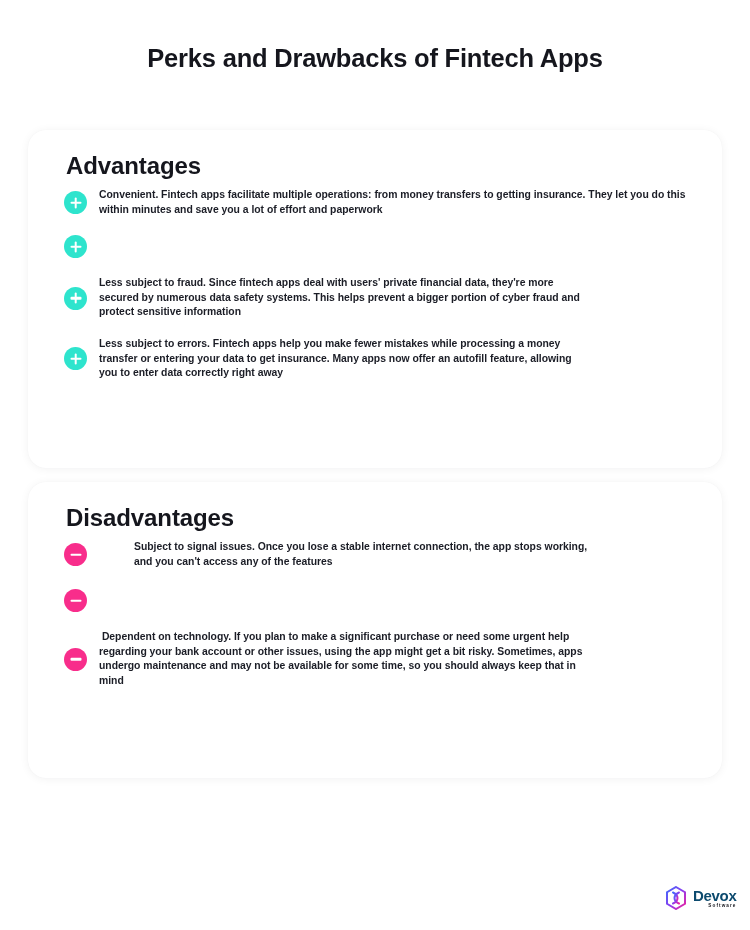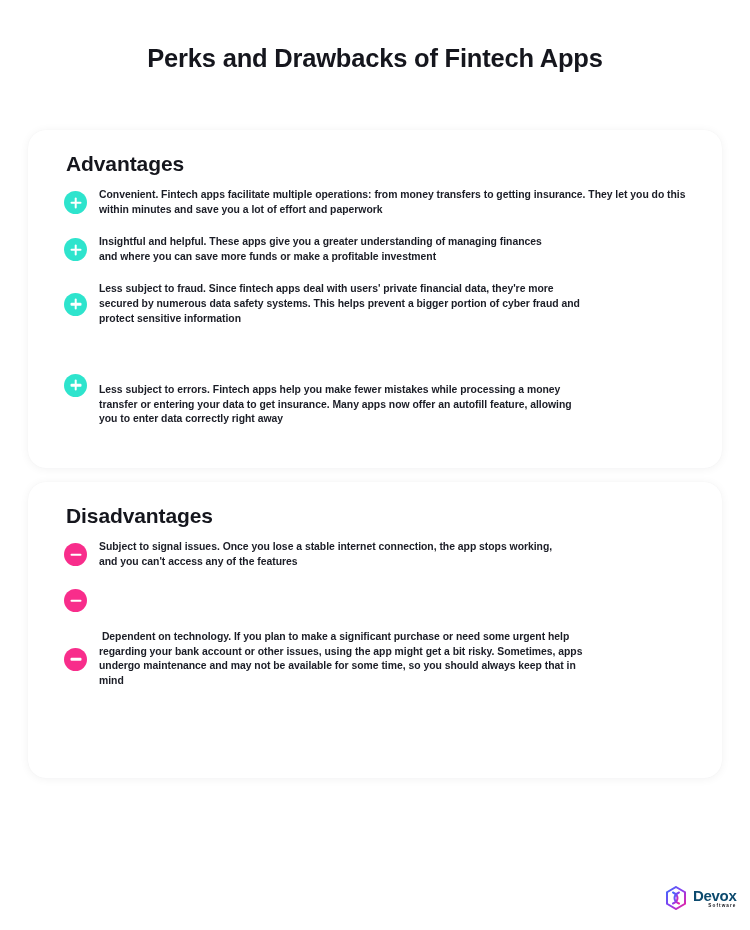--- a/index.html
+++ b/index.html
@@ -45,21 +45,21 @@
     height: 338px;
   }
   .card-disadvantages {
     top: 482px;
     height: 296px;
   }
   .section-title {
     position: absolute;
     left: 38px;
     top: 22px;
-    font-size: 21px;
+    font-size: 24px;
     font-weight: 700;
     color: #15161d;
     letter-spacing: -0.1px;
   }
   .list {
     position: absolute;
     left: 36px;
     right: 8px;
     top: 58px;
   }
@@ -106,29 +106,29 @@
     line-height: 14.6px;
     font-weight: 700;
     color: #1b1d26;
     letter-spacing: -0.02px;
     white-space: pre-wrap;
     max-width: 585px;
   }
   .item-adv-1 .item-text { max-width: 600px; }
   .item-adv-2 .item-text { max-width: 460px; }
   .item-adv-3 .item-text { max-width: 490px; }
-  .item-adv-4 .item-text { max-width: 482px; margin-top: 40px; }
+  .item-adv-4 .item-text { max-width: 482px; }
   .item-dis-1 .item-text { max-width: 470px; }
   .item-dis-2 .item-text { max-width: 462px; }
   .item-dis-3 .item-text { max-width: 485px; }
 
   .item-adv-1 { margin-bottom: 18px; }
   .item-adv-2 { margin-bottom: 18px; }
   .item-adv-3 { margin-bottom: 17px; }
-  .item-dis-1 { margin-bottom: 20px; }
+  .item-dis-1 { margin-bottom: 20px; gap: 35px; }
   .item-dis-2 { margin-bottom: 18px; }
 
   .logo {
     position: absolute;
     left: 664px;
     top: 886px;
     display: flex;
     align-items: center;
   }
   .logo-mark {
@@ -168,21 +168,20 @@
     <div class="section-title">Advantages</div>
     <div class="list">
 
       <div class="item item-adv-1">
         <span class="bullet plus"></span>
         <span class="item-text">Convenient. Fintech apps facilitate multiple operations: from money transfers to getting insurance. They let you do this within minutes and save you a lot of effort and paperwork</span>
       </div>
 
       <div class="item item-adv-2">
         <span class="bullet plus"></span>
-        <span class="item-text">Insightful and helpful. These apps give you a greater understanding of managing finances and where you can save more funds or make a profitable investment</span>
       </div>
 
       <div class="item item-adv-3">
         <span class="bullet plus"></span>
         <span class="item-text">Less subject to fraud. Since fintech apps deal with users' private financial data, they're more secured by numerous data safety systems. This helps prevent a bigger portion of cyber fraud and protect sensitive information</span>
       </div>
 
       <div class="item item-adv-4">
         <span class="bullet plus"></span>
         <span class="item-text">Less subject to errors. Fintech apps help you make fewer mistakes while processing a money transfer or entering your data to get insurance. Many apps now offer an autofill feature, allowing you to enter data correctly right away</span>

